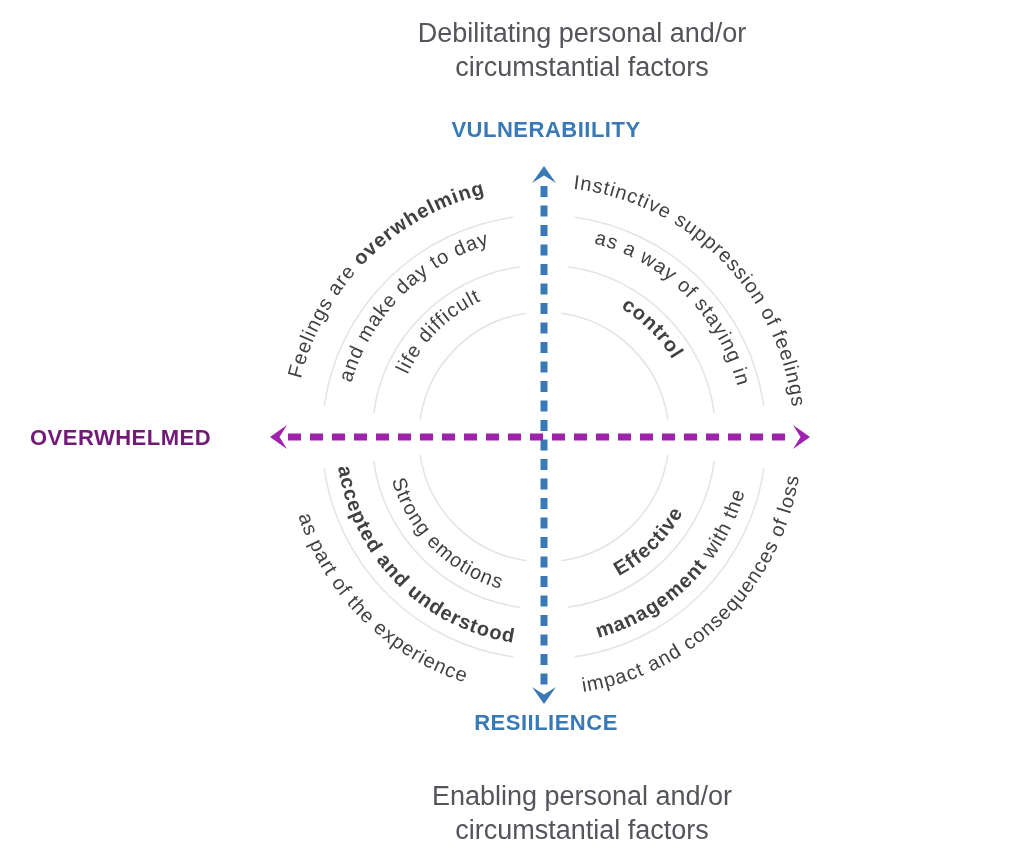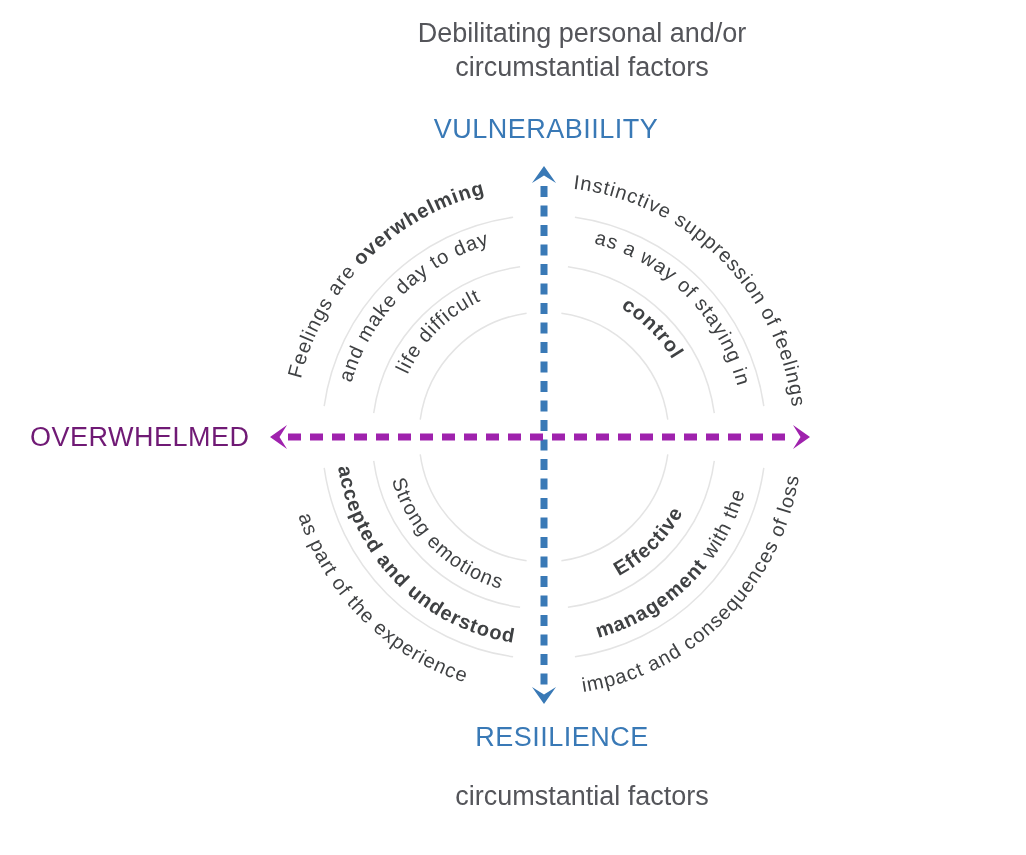--- a/index.html
+++ b/index.html
@@ -9,26 +9,26 @@
   }
   .factors-title {
     position:absolute; left:556px; transform:translateX(-50%);
     text-align:center; white-space:nowrap;
     font-size:27px; line-height:34px; font-weight:400; color:#54555A;margin-left:26px;
   }
   .factors-title.top    { top:16px; }
   .factors-title.bottom { top:779px; }
   .axis-label {
     position:absolute; white-space:nowrap;
-    font-size:27px; line-height:27px; font-weight:400; letter-spacing:0.5px;
+    font-size:22px; line-height:27px; font-weight:700; letter-spacing:0.5px;
   }
   .axis-label.blue   { color:#3979B6; }
   .axis-label.purple { color:#701a75; }
   .axis-label.vuln   { left:546px; top:116px; transform:translateX(-50%); }
-  .axis-label.resil  { left:546px; top:724px; transform:translateX(-50%);margin-left:16px; }
+  .axis-label.resil  { left:546px; top:709px; transform:translateX(-50%); }
   .axis-label.overwhelmed { left:30px;  top:424px; }
   .axis-label.controlled  { right:10px; top:424px; }
   svg.diagram { position:absolute; left:0; top:0; }
   .divider-arc { fill:none; stroke:#E4E4E4; stroke-width:1.5; }
   .arc-text {
     font-family:"Liberation Sans", sans-serif;
     font-size:20px; letter-spacing:1px; fill:#3F4143; font-weight:400;
   }
 </style>
 </head>
@@ -39,20 +39,21 @@
   <div class="factors-title top">
     <div>Debilitating personal and/or</div>
     <div>circumstantial factors</div>
   </div>
 
   <div class="axis-label blue vuln">VULNERABIILITY</div>
   <div class="axis-label purple overwhelmed">OVERWHELMED</div>
   <div class="axis-label blue resil">RESIILIENCE</div>
 
   <div class="factors-title bottom">
+    <div>Enabling personal and/or</div>
     <div>circumstantial factors</div>
   </div>
 
   <svg class="diagram" width="1026" height="855" viewBox="0 0 1026 855">
     <defs>
       <path id="tl-outer" d="M 294 437 A 250 250 0 0 1 544 187"></path>
       <path id="tl-middle" d="M 344 437 A 200 200 0 0 1 544 237"></path>
       <path id="tl-inner" d="M 394 437 A 150 150 0 0 1 544 287"></path>
       <path id="tr-outer" d="M 544 187 A 250 250 0 0 1 794 437"></path>
       <path id="tr-middle" d="M 544 237 A 200 200 0 0 1 744 437"></path>

